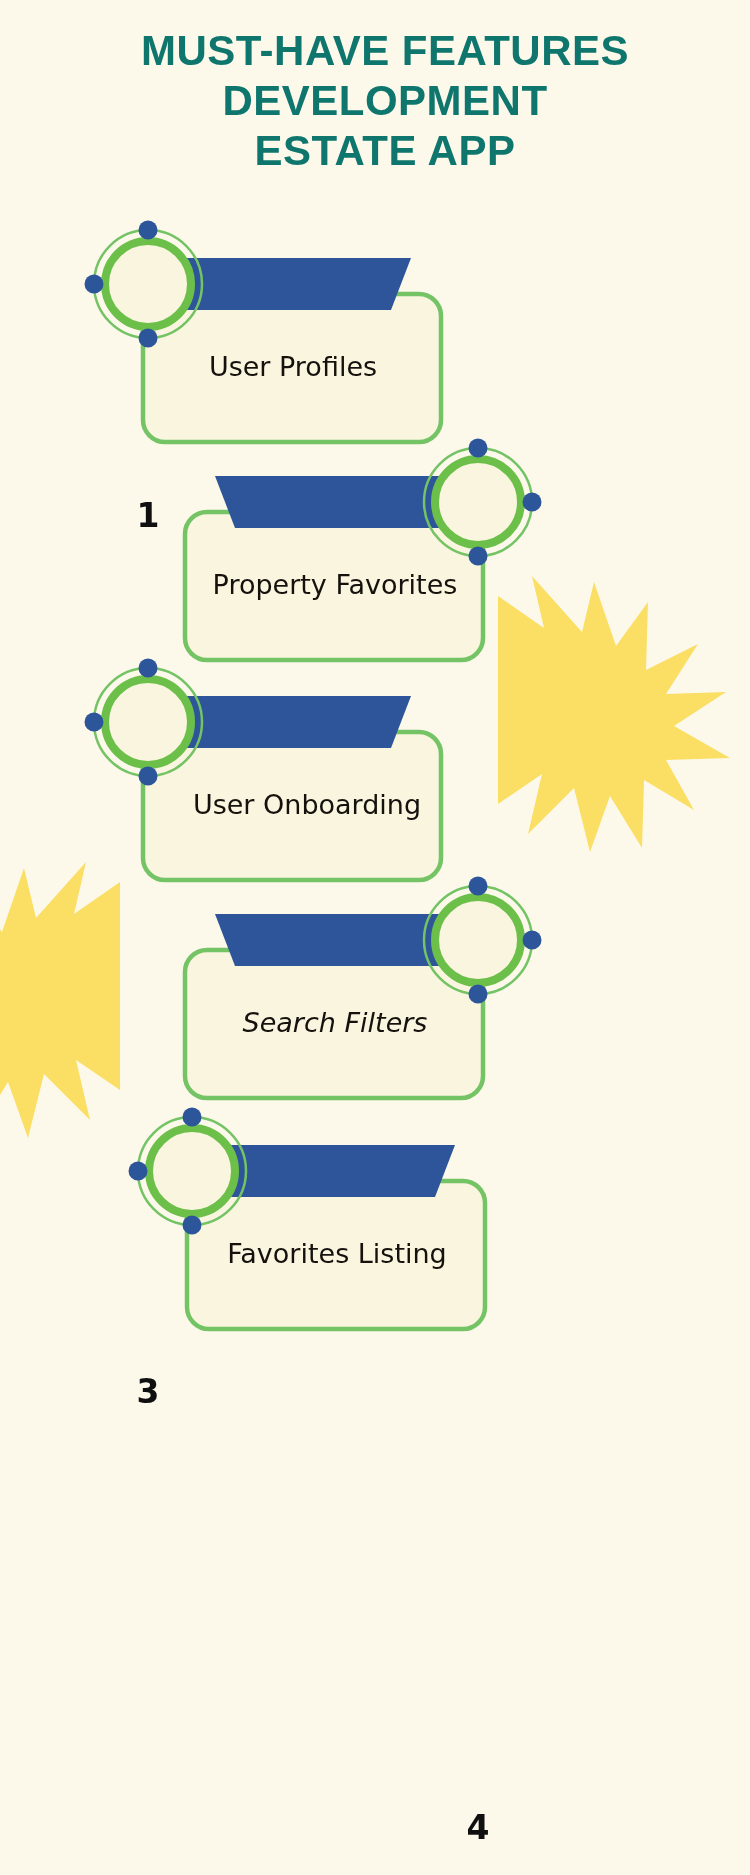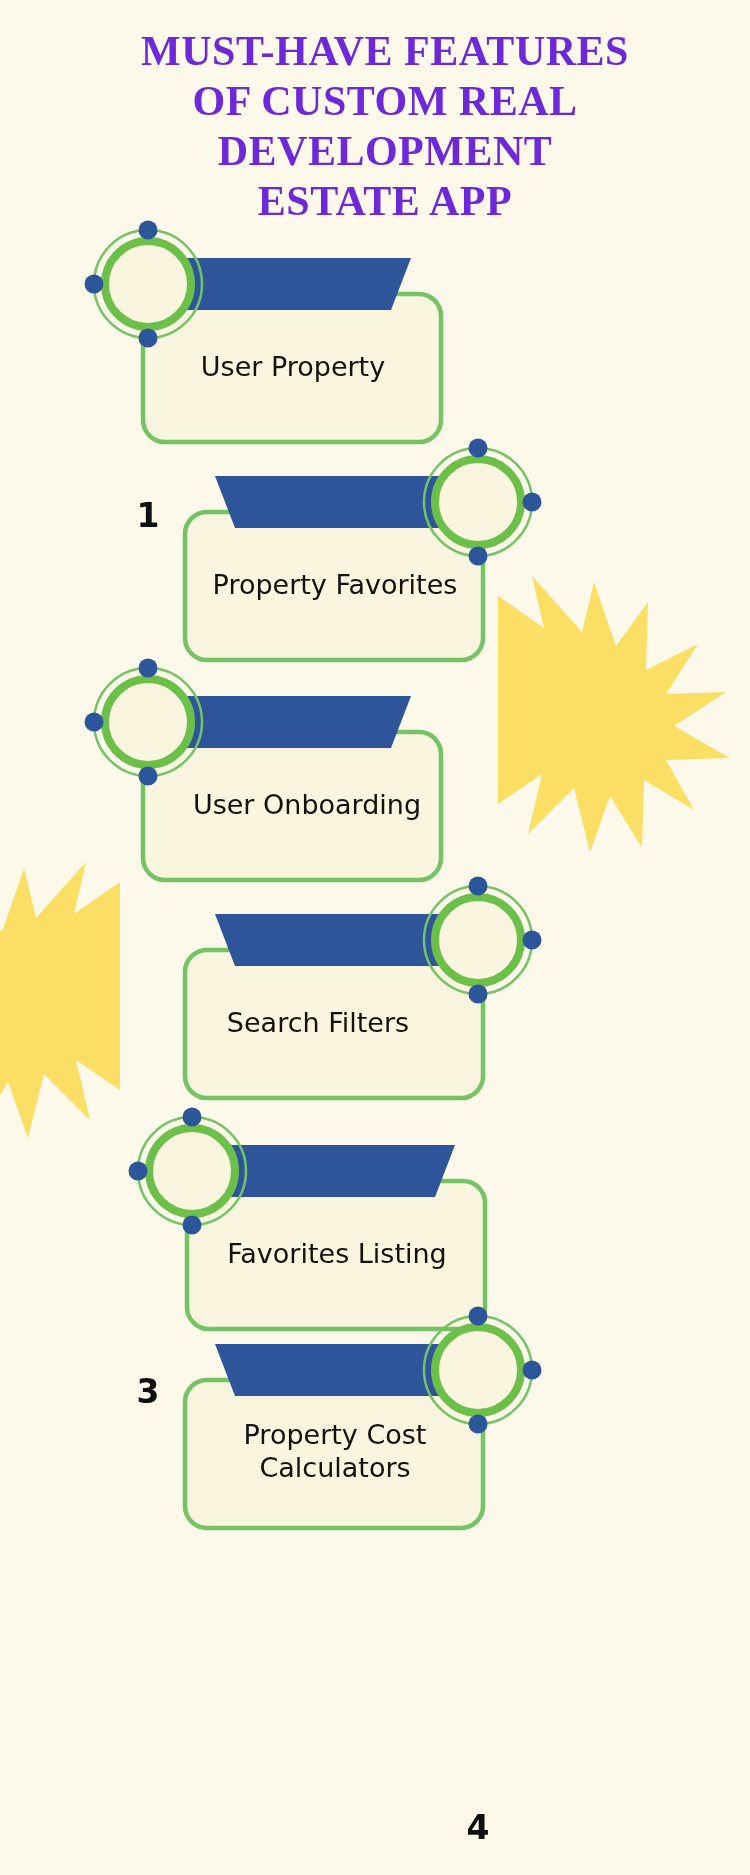--- a/index.html
+++ b/index.html
@@ -14,26 +14,26 @@
   
   .burst { position:absolute; z-index:0; }
 
   
   #title {
     position:absolute; left:0; top:26px; width:750px;
     text-align:center; z-index:5;
   }
   #title .tline {
     display:block;
-    font-family:Liberation Serif, serif;
+    font-family:Liberation Sans, sans-serif;
     font-weight:700;
     font-size:42px;
     line-height:50px;
     letter-spacing:0.5px;
-    color:#6d28d9;
+    color:#0f766e;
     text-transform:uppercase;
     padding-left:20px;
   }
 
   
   .card-block { position:absolute; width:750px; height:220px; z-index:3; }
 
   .card-svg { position:absolute; left:0; top:0; width:750px; height:220px; overflow:visible; }
 
   .card-label {
@@ -77,21 +77,20 @@
       <path d="M 0 30 L 46 62 L 34 10 L 84 66 L 96 16 L 118 80
                L 150 36 L 148 104 L 200 78 L 168 128 L 228 126
                L 176 160 L 232 192 L 168 194 L 196 244 L 146 214
                L 144 282 L 112 230 L 92 286 L 76 222 L 30 268
                L 44 208 L 0 238 Z" fill="#FBDE64"></path>
     </g>
   </svg>
 
   <div id="title">
     <span class="tline">MUST-HAVE FEATURES</span>
-    <span class="tline">OF CUSTOM REAL</span>
     <span class="tline">DEVELOPMENT</span>
     <span class="tline">ESTATE APP</span>
   </div>
 
   <div class="card-block" style="top:232px;">
     <svg class="card-svg" viewBox="0 0 750 220">
 
       <path d="M 148 290 L 148 300" fill="none"></path>
       <rect x="143" y="62" width="298" height="148" rx="22" ry="22" fill="#FAF5DF" stroke="#74C365" stroke-width="4.5"></rect>
 
@@ -101,21 +100,21 @@
 
       <circle cx="148" cy="52" r="54" fill="none" stroke="#74C365" stroke-width="2.5"></circle>
 
       <circle cx="148" cy="52" r="43" fill="#FAF5DF" stroke="#6CC04A" stroke-width="8"></circle>
 
       <circle cx="148" cy="-2" r="9.5" fill="#2C5699"></circle>
       <circle cx="94" cy="52" r="9.5" fill="#2C5699"></circle>
       <circle cx="148" cy="106" r="9.5" fill="#2C5699"></circle>
     </svg>
     <div class="badge-num" style="left:111px; top:247px;">1</div>
-    <div class="card-label" style="left:158px; top:118px; width:270px;">User Property</div>
+    <div class="card-label" style="left:158px; top:118px; width:270px;">User Profiles</div>
   </div>
 
   <div class="card-block" style="top:450px;">
     <svg class="card-svg" viewBox="0 0 750 220">
       <rect x="185" y="62" width="298" height="148" rx="22" ry="22" fill="#FAF5DF" stroke="#74C365" stroke-width="4.5"></rect>
       <line x1="478" y1="62" x2="478" y2="20" stroke="#74C365" stroke-width="4.5"></line>
 
       <path d="M 215 26 L 474 26 L 474 78 L 235 78 Z" fill="#2E559A"></path>
       <circle cx="478" cy="52" r="54" fill="none" stroke="#74C365" stroke-width="2.5"></circle>
       <circle cx="478" cy="52" r="43" fill="#FAF5DF" stroke="#6CC04A" stroke-width="8"></circle>
@@ -147,49 +146,32 @@
       <rect x="185" y="62" width="298" height="148" rx="22" ry="22" fill="#FAF5DF" stroke="#74C365" stroke-width="4.5"></rect>
       <line x1="478" y1="62" x2="478" y2="20" stroke="#74C365" stroke-width="4.5"></line>
       <path d="M 215 26 L 474 26 L 474 78 L 235 78 Z" fill="#2E559A"></path>
       <circle cx="478" cy="52" r="54" fill="none" stroke="#74C365" stroke-width="2.5"></circle>
       <circle cx="478" cy="52" r="43" fill="#FAF5DF" stroke="#6CC04A" stroke-width="8"></circle>
       <circle cx="478" cy="-2" r="9.5" fill="#2C5699"></circle>
       <circle cx="532" cy="52" r="9.5" fill="#2C5699"></circle>
       <circle cx="478" cy="106" r="9.5" fill="#2C5699"></circle>
     </svg>
     <div class="badge-num" style="left:441px; top:903px;">4</div>
-    <div class="card-label" style="left:183px; top:118px; width:270px;">Search Filters</div>
+    <div class="card-label" style="left:200px; top:118px; width:270px;font-style:italic;">Search Filters</div>
   </div>
 
   <div class="card-block" style="top:1119px;margin-left:44px;">
     <svg class="card-svg" viewBox="0 0 750 220">
       <rect x="143" y="62" width="298" height="148" rx="22" ry="22" fill="#FAF5DF" stroke="#74C365" stroke-width="4.5"></rect>
       <line x1="148" y1="62" x2="148" y2="20" stroke="#74C365" stroke-width="4.5"></line>
       <path d="M 152 26 L 411 26 L 391 78 L 152 78 Z" fill="#2E559A"></path>
       <circle cx="148" cy="52" r="54" fill="none" stroke="#74C365" stroke-width="2.5"></circle>
       <circle cx="148" cy="52" r="43" fill="#FAF5DF" stroke="#6CC04A" stroke-width="8"></circle>
       <circle cx="148" cy="-2" r="9.5" fill="#2C5699"></circle>
       <circle cx="94" cy="52" r="9.5" fill="#2C5699"></circle>
       <circle cx="148" cy="106" r="9.5" fill="#2C5699"></circle>
     </svg>
 
     <div class="card-label" style="left:158px; top:118px; width:270px;">Favorites Listing</div>
   </div>
 
-  <div class="card-block" style="top:1318px;">
-    <svg class="card-svg" viewBox="0 0 750 220">
-      <rect x="185" y="62" width="298" height="148" rx="22" ry="22" fill="#FAF5DF" stroke="#74C365" stroke-width="4.5"></rect>
-      <line x1="478" y1="62" x2="478" y2="20" stroke="#74C365" stroke-width="4.5"></line>
-      <path d="M 215 26 L 474 26 L 474 78 L 235 78 Z" fill="#2E559A"></path>
-      <circle cx="478" cy="52" r="54" fill="none" stroke="#74C365" stroke-width="2.5"></circle>
-      <circle cx="478" cy="52" r="43" fill="#FAF5DF" stroke="#6CC04A" stroke-width="8"></circle>
-      <circle cx="478" cy="-2" r="9.5" fill="#2C5699"></circle>
-      <circle cx="532" cy="52" r="9.5" fill="#2C5699"></circle>
-      <circle cx="478" cy="106" r="9.5" fill="#2C5699"></circle>
-    </svg>
-
-    <div class="card-label" style="left:200px; top:100px; width:270px;">
-      <span style="display:block;">Property Cost</span>
-      <span style="display:block;">Calculators</span>
-    </div>
-  </div>
 
 </div>
 
 </body></html>

